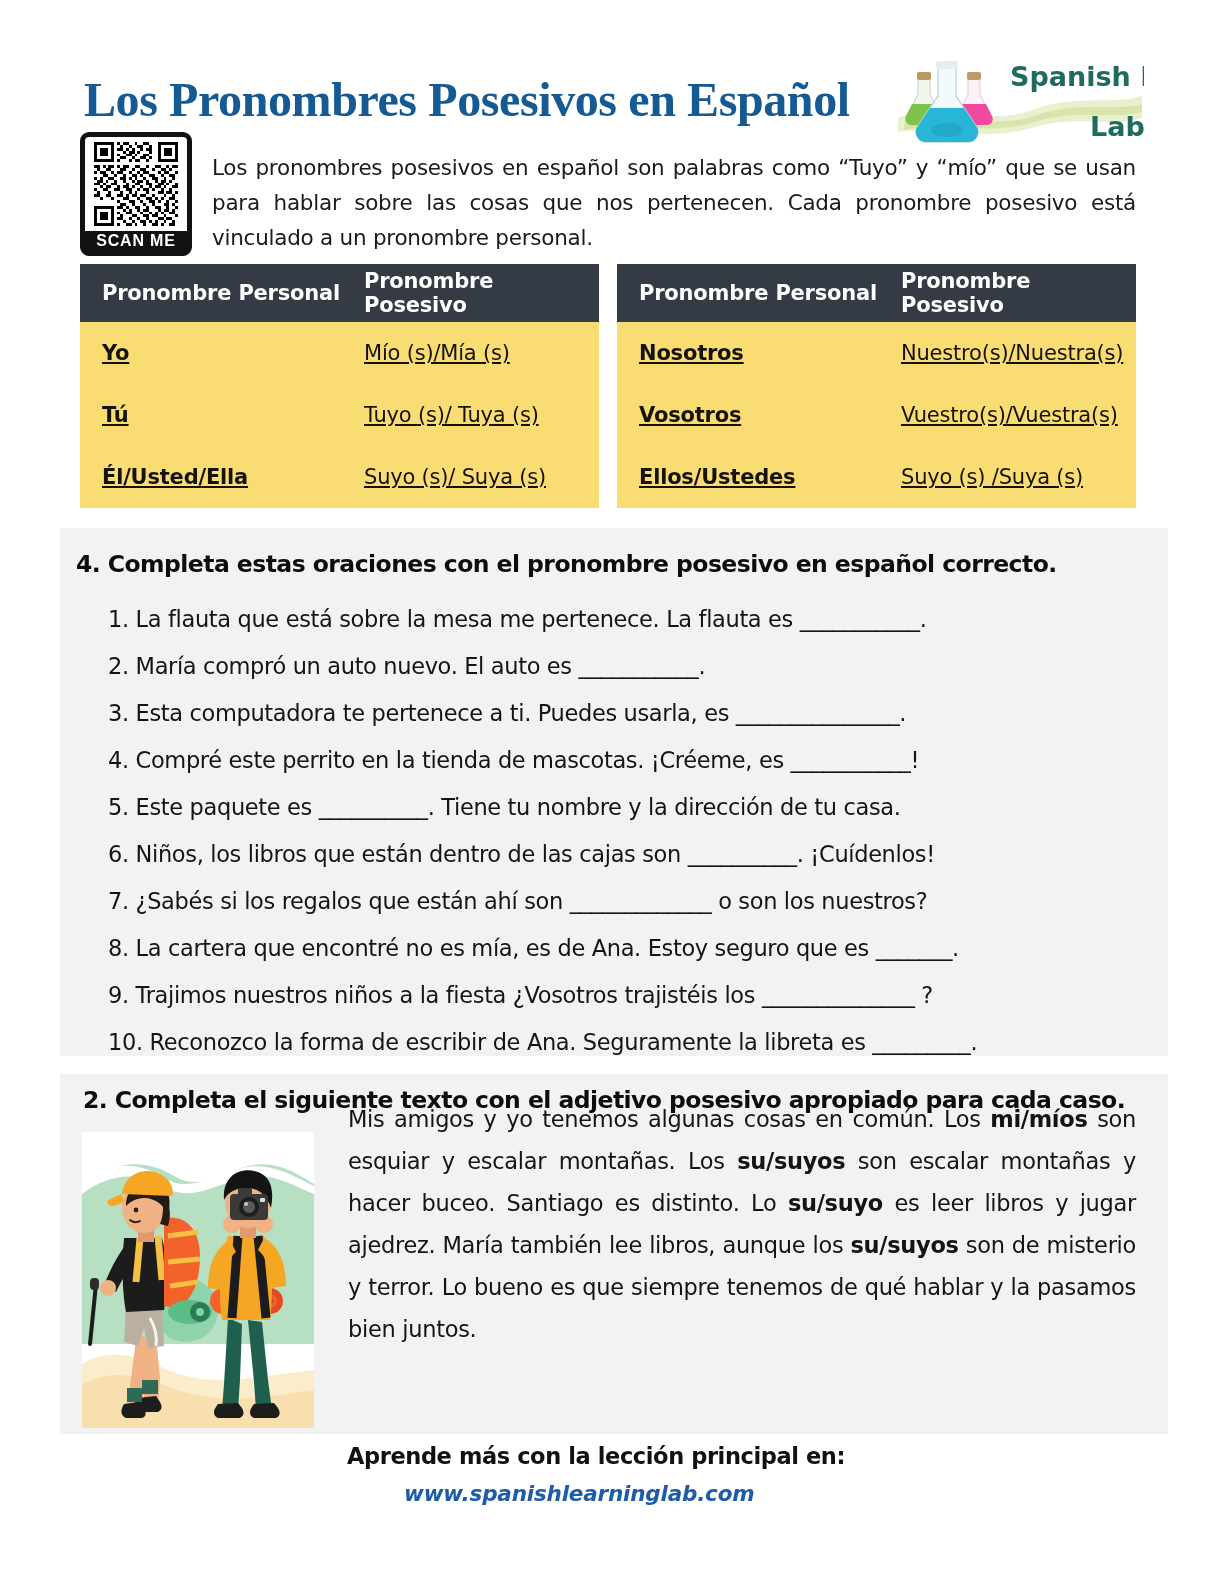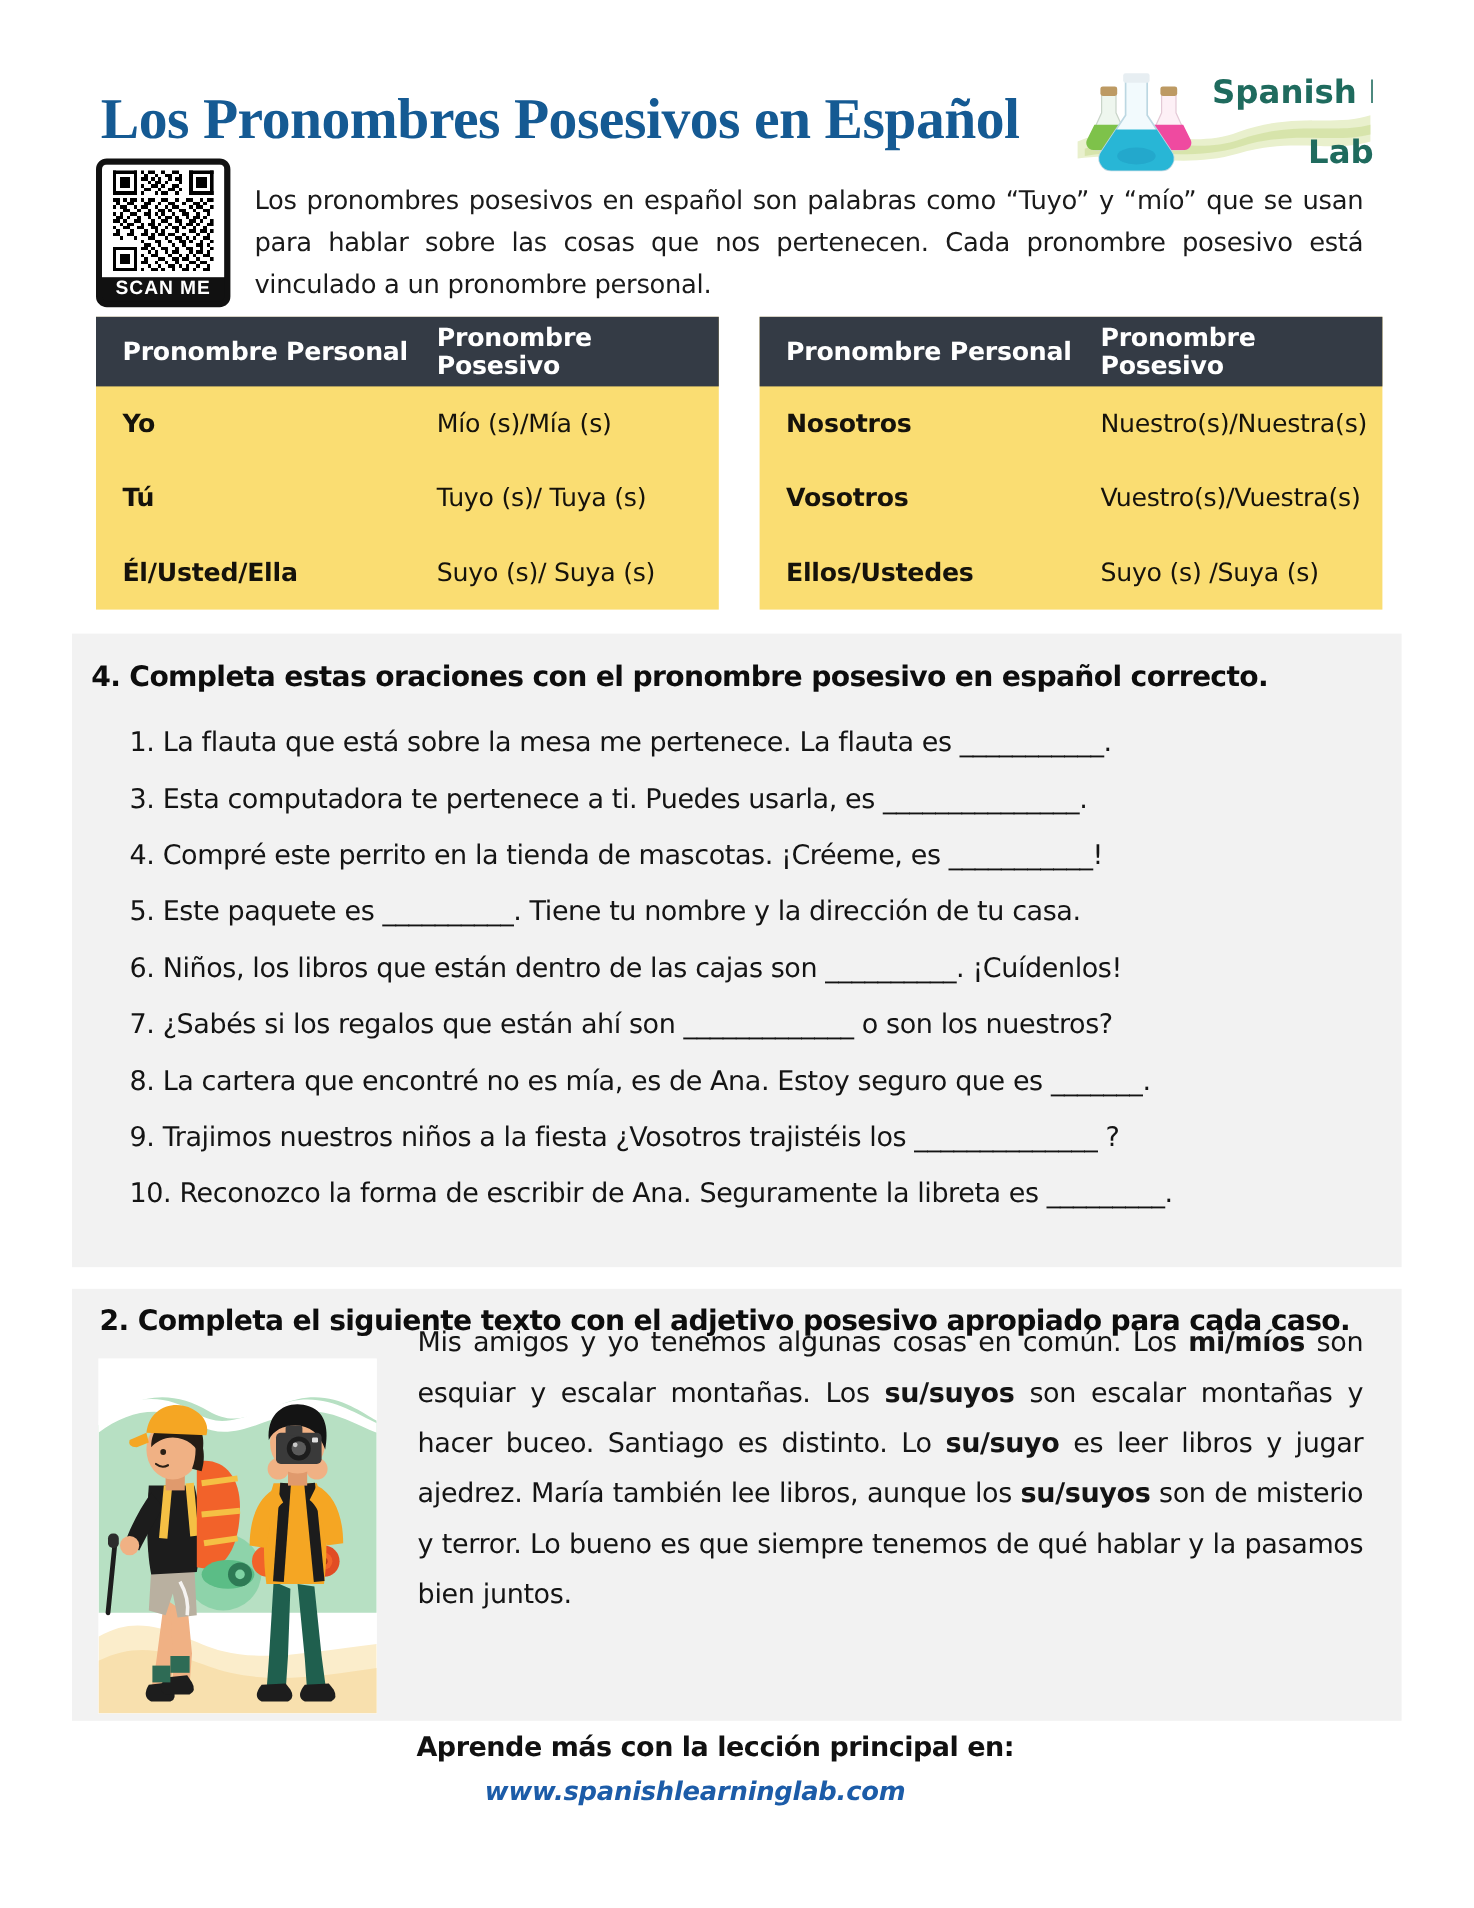--- a/index.html
+++ b/index.html
@@ -84,21 +84,21 @@
     font-family: "DejaVu Sans", sans-serif;
     letter-spacing: -0.25px;
   }
 
   
   .tables {
     position: absolute;
     left: 80px; top: 264px;
     width: 1056px;
     display: flex;
-    gap: 34px;
+    gap: 18px;
   }
   .ptable {
     width: 519px;
     background: #fadd72;
   }
   .ptable .thead {
     background: #343b45;
     height: 58px;
     display: flex;
     align-items: center;
@@ -118,20 +118,21 @@
     height: 62px;
     display: flex;
     align-items: center;
     padding: 0 0 0 22px;
   }
   .ptable .td {
     font-size: 21px;
     color: #15120b;
     font-family: "DejaVu Sans", sans-serif;
     letter-spacing: -0.2px;
+    text-decoration: underline;
   }
   .ptable .td.c1 { width: 262px; font-weight: 700; }
   .ptable .td.c2 { width: 235px; font-weight: 400; }
 
   
   .panel {
     position: absolute;
     background: #f2f2f2;
   }
   #ex1-panel { left: 60px; top: 528px; width: 1108px; height: 528px; }
@@ -508,20 +509,21 @@
         <div class="td c1">Ellos/Ustedes</div>
         <div class="td c2">Suyo (s) /Suya (s)</div>
       </div>
     </div>
   </div>
 
   <div class="panel" id="ex1-panel"></div>
   <div class="ex-heading" id="ex1-heading">4. Completa estas oraciones con el pronombre posesivo en español correcto.</div>
   <div class="sentences">
     <div class="sentence">1. La flauta que está sobre la mesa me pertenece. La flauta es ___________.</div>
+    <div class="sentence">2. María compró un auto nuevo. El auto es ___________.</div>
     <div class="sentence">3. Esta computadora te pertenece a ti. Puedes usarla, es _______________.</div>
     <div class="sentence">4. Compré este perrito en la tienda de mascotas. ¡Créeme, es ___________!</div>
     <div class="sentence">5. Este paquete es __________. Tiene tu nombre y la dirección de tu casa.</div>
     <div class="sentence">6. Niños, los libros que están dentro de las cajas son __________. ¡Cuídenlos!</div>
     <div class="sentence">7. ¿Sabés si los regalos que están ahí son _____________ o son los nuestros?</div>
     <div class="sentence">8. La cartera que encontré no es mía, es de Ana. Estoy seguro que es _______.</div>
     <div class="sentence">9. Trajimos nuestros niños a la fiesta ¿Vosotros trajistéis los ______________ ?</div>
     <div class="sentence">10. Reconozco la forma de escribir de Ana. Seguramente la libreta es _________.</div>
   </div>
 

